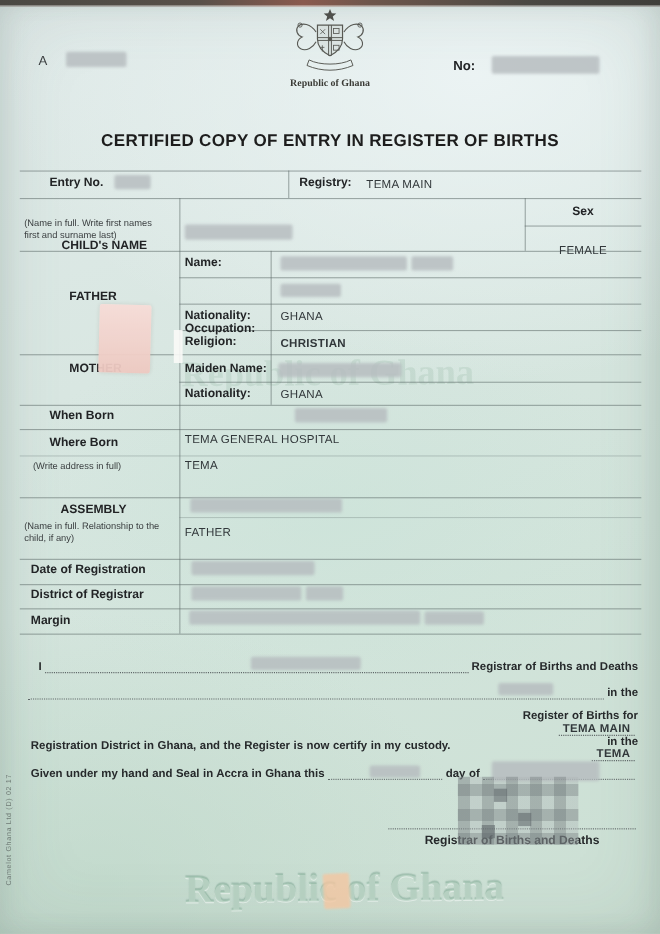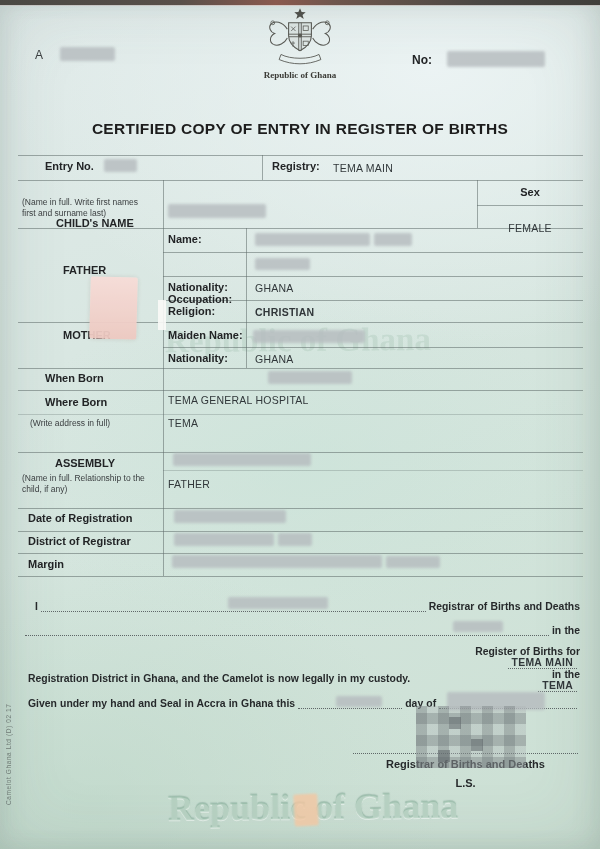--- a/index.html
+++ b/index.html
@@ -179,35 +179,34 @@
   <div class="blur" style="left:453px;top:621px;width:50px;height:11px;"></div>
 
   <div class="cert-line" style="top:646px;flex-direction:column;">
     <span class="txt" style="margin-left:6px;">Register of Births for</span>
     <span class="fill-dot" style="flex:1.05;">TEMA MAIN</span>
     <span class="txt">in the</span>
     <span class="fill-dot" style="flex:1.5;">TEMA</span>
   </div>
 
   <div class="cert-line" style="top:670px;">
-    <span class="txt" style="margin-left:6px;">Registration District in Ghana, and the Camelot is now legally in my custody.</span>
+    <span class="txt" style="margin-left:6px;">Registration District in Ghana, and the Register is now certify in my custody.</span>
   </div>
 
   <div class="cert-line" style="top:695px;">
     <span class="txt" style="margin-left:6px;">Given under my hand and Seal in Accra in Ghana this</span>
     <span class="fill-dot"></span>
     <span class="txt">day of</span>
     <span class="fill-dot" style="flex:1.35;"></span>
   </div>
   <div class="blur" style="left:336px;top:696px;width:46px;height:11px;"></div>
   <div class="blur" style="left:447px;top:692px;width:98px;height:18px;"></div>
 
   <div class="abs dotline" style="left:353px;top:740px;width:225px;height:13px;"></div>
   <div class="abs" style="left:358px;top:758px;width:215px;text-align:center;font-weight:bold;font-size:11px;color:#26292b;">Registrar of Births and Deaths</div>
-  <div class="abs" style="left:358px;top:777px;width:215px;text-align:center;font-weight:bold;font-size:11px;color:#26292b;">L.S.</div>
 
   <div class="mosaic" style="left:416px;top:706px;width:110px;height:62px;">
     <div class="m-dark" style="left:33px;top:11px;width:12px;height:12px;"></div>
     <div class="m-dark" style="left:55px;top:33px;width:12px;height:12px;"></div>
     <div class="m-dark" style="left:22px;top:44px;width:12px;height:12px;"></div>
   </div>
 
   <div class="imprint" style="left:5px;top:695px;height:110px;">Camelot Ghana Ltd (D) 02 17</div>
 
   <div class="peach" style="left:294px;top:794px;width:24px;height:32px;"></div>

